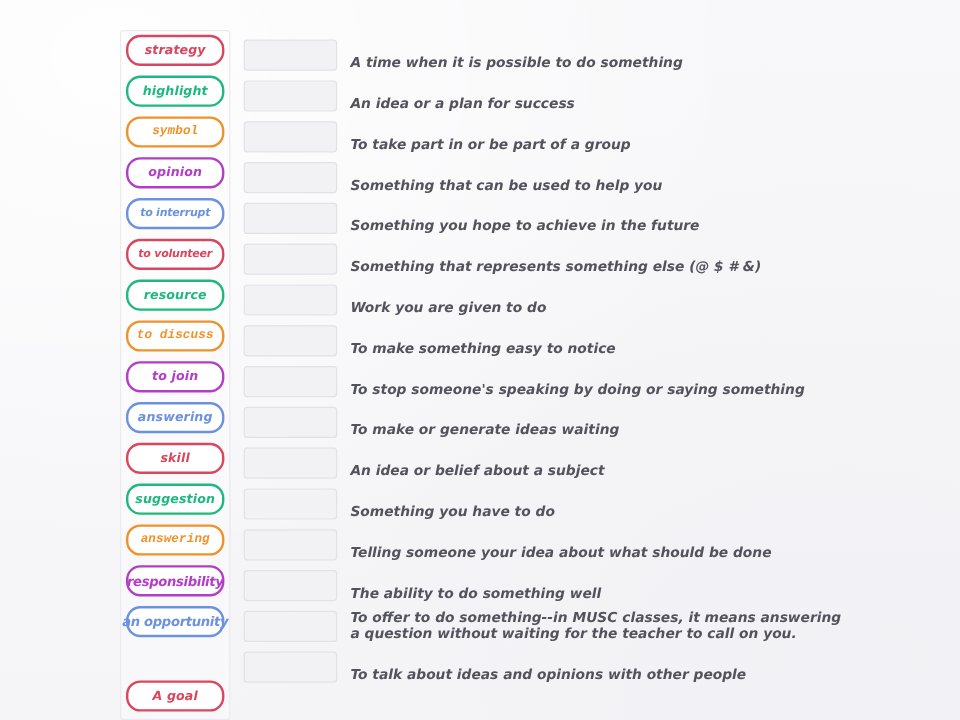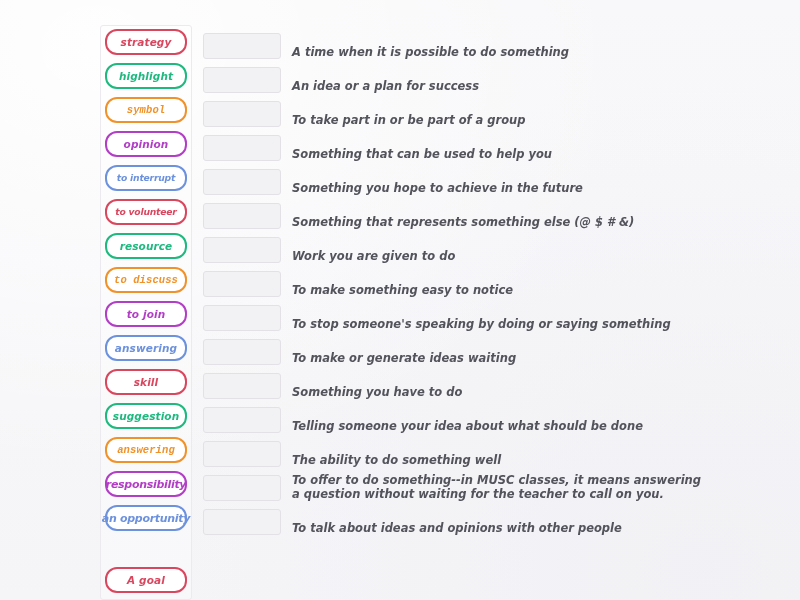--- a/index.html
+++ b/index.html
@@ -221,20 +221,24 @@
       <div class="answer-row">
         <div class="drop-zone"></div>
         <div class="definition">To stop someone's speaking by doing or saying something</div>
       </div>
       <div class="answer-row">
         <div class="drop-zone"></div>
         <div class="definition">To make or generate ideas waiting</div>
       </div>
       <div class="answer-row">
         <div class="drop-zone"></div>
+        <div class="definition">An idea or belief about a subject</div>
+      </div>
+      <div class="answer-row">
+        <div class="drop-zone"></div>
         <div class="definition">Something you have to do</div>
       </div>
       <div class="answer-row">
         <div class="drop-zone"></div>
         <div class="definition">Telling someone your idea about what should be done</div>
       </div>
       <div class="answer-row">
         <div class="drop-zone"></div>
         <div class="definition">The ability to do something well</div>
       </div>

